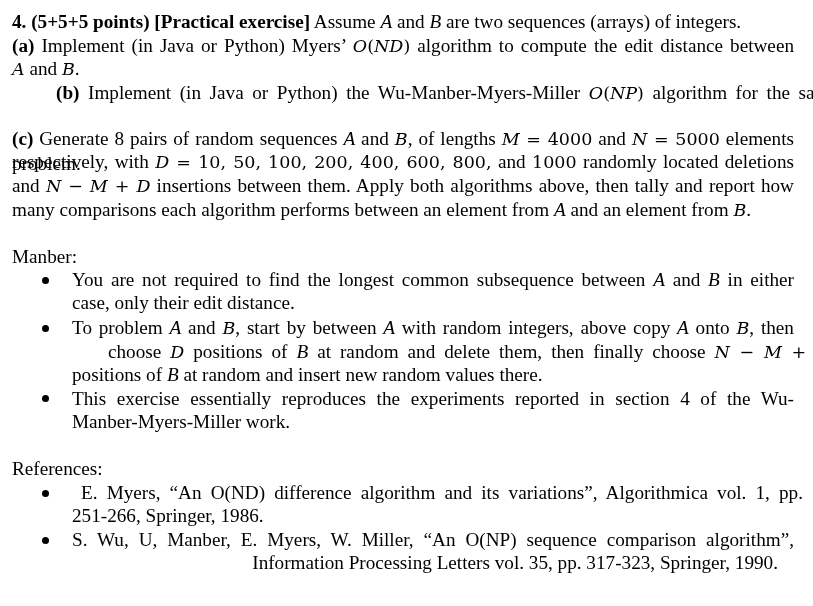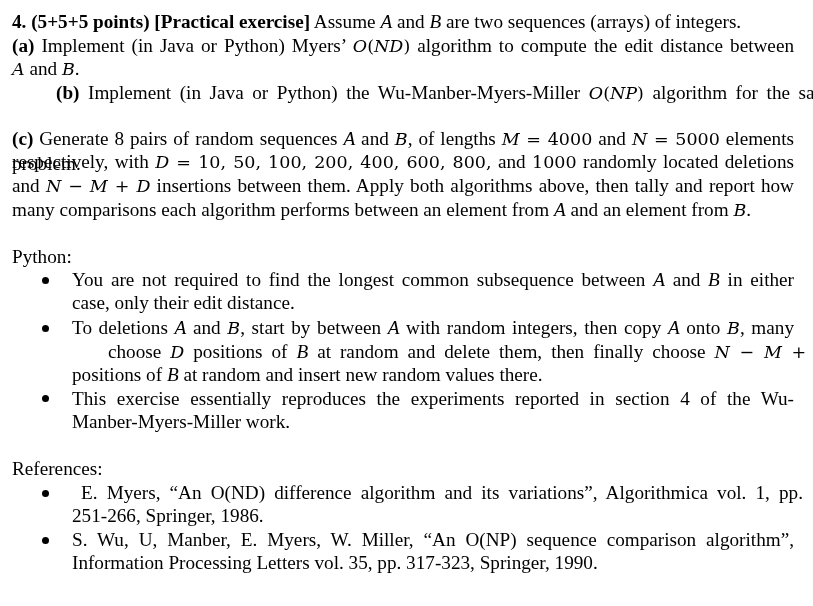--- a/index.html
+++ b/index.html
@@ -53,45 +53,45 @@
       <div class="line" style="top: 2px; left: 0px; width: 782px;"><span class="b">4. (5+5+5 points) [Practical exercise]</span><span> Assume </span><span class="i">A</span><span> and </span><span class="i">B</span><span> are two sequences (arrays) of integers.</span></div>
       <div class="line justify" style="top: 26px; left: 0px; width: 782px;"><span class="b">(a)</span><span> Implement (in Java or Python) Myers’ </span><span class="m">O</span><span class="mr">(</span><span class="m">ND</span><span class="mr">)</span><span> algorithm to compute the edit distance between</span></div>
       <div class="line" style="top: 49px; left: 0px; width: 782px;"><span class="m">A</span><span> and </span><span class="m">B</span><span>.</span></div>
       <div class="line justify" style="top: 73px; left: 0px; width: 782px; margin-left: 44px;"><span class="b">(b)</span><span> Implement (in Java or Python) the Wu-Manber-Myers-Miller </span><span class="m">O</span><span class="mr">(</span><span class="m">NP</span><span class="mr">)</span><span> algorithm for the same</span></div>
       <div class="line" style="top: 96px; left: 0px; width: 782px; margin-top: 48px;"><span>problem.</span></div>
       <div class="line justify" style="top: 119px; left: 0px; width: 782px;"><span class="b">(c)</span><span> Generate 8 pairs of random sequences </span><span class="i">A</span><span> and </span><span class="m">B</span><span>, of lengths </span><span class="m">M</span><span class="mr"> = 4000</span><span> and </span><span class="m">N</span><span class="mr"> = 5000</span><span> elements</span></div>
       <div class="line justify" style="top: 142px; left: 0px; width: 782px;"><span>respectively, with </span><span class="m">D</span><span class="mr"> = 10, 50, 100, 200, 400, 600, 800,</span><span> and </span><span class="mr">1000</span><span> randomly located deletions</span></div>
       <div class="line justify" style="top: 166px; left: 0px; width: 782px;"><span>and </span><span class="m">N</span><span class="mr"> − </span><span class="m">M</span><span class="mr"> + </span><span class="m">D</span><span> insertions between them. Apply both algorithms above, then tally and report how</span></div>
       <div class="line" style="top: 190px; left: 0px; width: 782px;"><span>many comparisons each algorithm performs between an element from </span><span class="i">A</span><span> and an element from </span><span class="m">B</span><span>.</span></div>
     </div>
-  <div class="line" id="remarks-heading" style="top: 237px;">Python:</div>
+  <div class="line" id="remarks-heading" style="top: 237px;">Manber:</div>
   <div id="remarks-list">
       <div>
         <div class="bullet" style="left: 30px; top: 269px;"></div>
         <div class="line justify" style="top: 260px; left: 60px; width: 722px;"><span>You are not required to find the longest common subsequence between </span><span class="i">A</span><span> and </span><span class="i">B</span><span> in either</span></div>
         <div class="line" style="top: 283px; left: 60px; width: 722px;"><span>case, only their edit distance.</span></div>
       </div>
       <div>
         <div class="bullet" style="left: 30px; top: 317px;"></div>
-        <div class="line justify" style="top: 308px; left: 60px; width: 722px;"><span>To deletions </span><span class="i">A</span><span> and </span><span class="m">B</span><span>, start by between </span><span class="i">A</span><span> with random integers, then copy </span><span class="i">A</span><span> onto </span><span class="m">B</span><span>, many</span></div>
+        <div class="line justify" style="top: 308px; left: 60px; width: 722px;"><span>To problem </span><span class="i">A</span><span> and </span><span class="m">B</span><span>, start by between </span><span class="i">A</span><span> with random integers, above copy </span><span class="i">A</span><span> onto </span><span class="m">B</span><span>, then</span></div>
         <div class="line justify" style="top: 332px; left: 60px; width: 722px; margin-left: 36px;"><span>choose </span><span class="m">D</span><span> positions of </span><span class="i">B</span><span> at random and delete them, then finally choose </span><span class="m">N</span><span class="mr"> − </span><span class="m">M</span><span class="mr"> + </span><span class="m">D</span></div>
         <div class="line" style="top: 355px; left: 60px; width: 722px;"><span>positions of </span><span class="i">B</span><span> at random and insert new random values there.</span></div>
       </div>
       <div>
         <div class="bullet" style="left: 30px; top: 387px;"></div>
         <div class="line justify" style="top: 379px; left: 60px; width: 722px;"><span>This exercise essentially reproduces the experiments reported in section 4 of the Wu-</span></div>
         <div class="line" style="top: 402px; left: 60px; width: 722px;"><span>Manber-Myers-Miller work.</span></div>
       </div>
     </div>
   <div class="line" id="refs-heading" style="top: 449px;">References:</div>
   <div id="refs-list">
       <div>
         <div class="bullet" style="left: 30px; top: 482px;"></div>
         <div class="line justify" style="top: 473px; left: 60px; width: 722px; margin-left: 9px;"><span>E. Myers, “An O(ND) difference algorithm and its variations”, Algorithmica vol. 1, pp.</span></div>
         <div class="line" style="top: 496px; left: 60px; width: 722px;"><span>251-266, Springer, 1986.</span></div>
       </div>
       <div>
         <div class="bullet" style="left: 30px; top: 529px;"></div>
         <div class="line justify" style="top: 520px; left: 60px; width: 722px;"><span>S. Wu, U, Manber, E. Myers, W. Miller, “An O(NP) sequence comparison algorithm”,</span></div>
-        <div class="line" style="top: 543px; left: 60px; width: 722px;"><span>Information Processing Letters vol. 35, pp. 317-323, Springer, 1990.</span></div>
+        <div class="line" style="top: 543px; left: 44px; width: 722px; text-align: right;"><span>Information Processing Letters vol. 35, pp. 317-323, Springer, 1990.</span></div>
       </div>
     </div>
 </div>
 
 </body></html>

